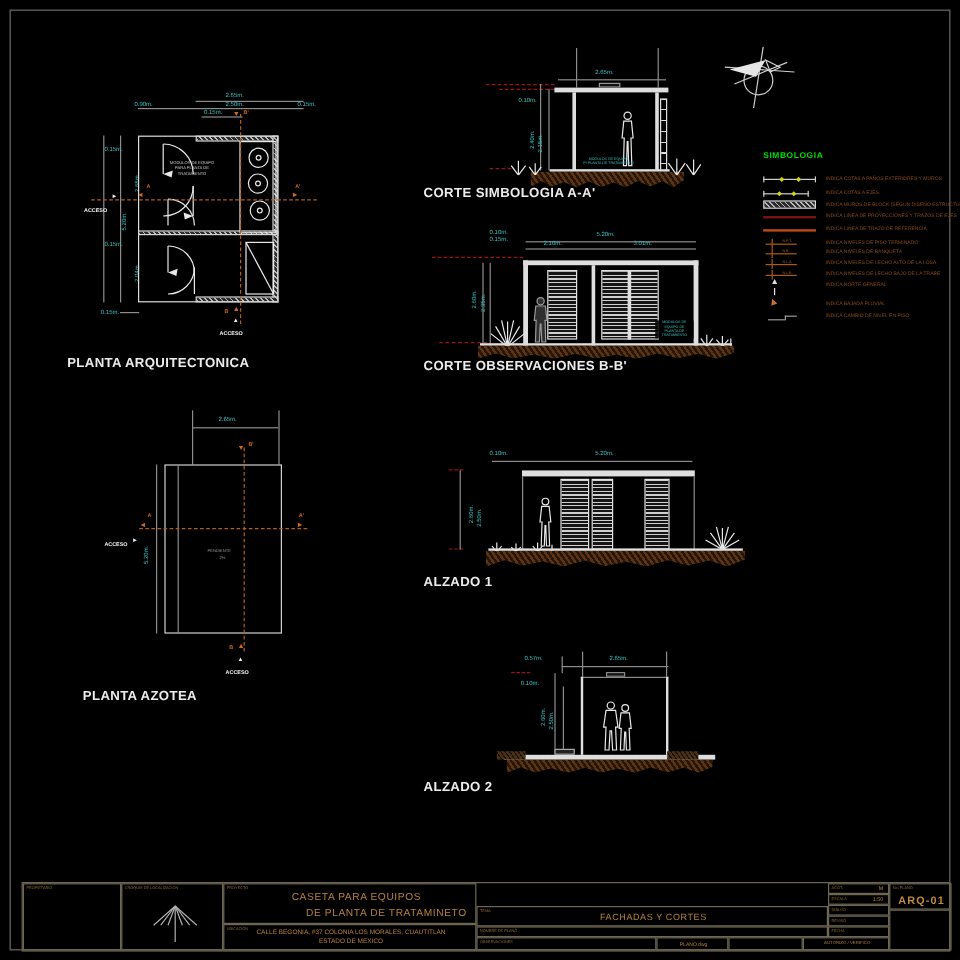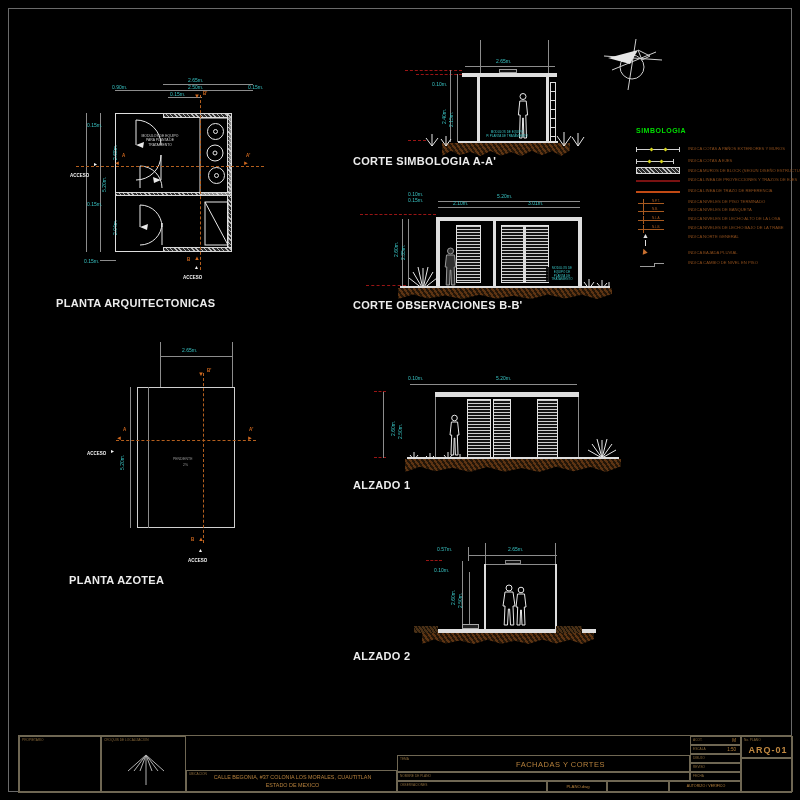--- a/index.html
+++ b/index.html
@@ -116,21 +116,21 @@
     <span class="t wmark" style="left:53px;top:102px;">►</span>
     <span class="t acc" style="left:30px;top:114px;">ACCESO</span>
     <span class="t wmark" style="left:154px;top:205px;">▲</span>
     <span class="t acc" style="left:143px;top:216px;">ACCESO</span>
 
     <div class="t wnote" style="left:98px;top:74px;width:44px;white-space:normal;">
       <div>MODULOS DE EQUIPO</div>
         <div>PARA PLANTA DE</div>
         <div>TRATAMIENTO</div>
     </div>
-    <span class="t vtitle" style="left:16px;top:238px;">PLANTA ARQUITECTONICAS</span>
+    <span class="t vtitle" style="left:16px;top:238px;">PLANTA ARQUITECTONICA</span>
   </div>
 
   <div class="v" style="left:350px;top:40px;width:260px;height:140px;">
     <div class="gl" style="left:130px;top:0;width:1px;height:33px;"></div>
     <div class="gl" style="left:198px;top:0;width:1px;height:33px;"></div>
     <div class="gl" style="left:115px;top:26px;width:90px;height:1px;"></div>
     <span class="t dim" style="left:146px;top:19px;">2.65m.</span>
     <div class="red-h" style="left:55px;top:30px;width:57px;"></div>
     <div class="red-h" style="left:66px;top:34px;width:46px;"></div>
     <div class="gl" style="left:100px;top:30px;width:1px;height:72px;"></div>
@@ -391,31 +391,36 @@
           <polyline points="4,22 22,6 40,22"></polyline>
           <line x1="22" y1="6" x2="10" y2="22"></line>
             <line x1="22" y1="6" x2="16" y2="22"></line>
           <line x1="22" y1="6" x2="28" y2="22"></line>
             <line x1="22" y1="6" x2="34" y2="22"></line>
           <line x1="22" y1="6" x2="22" y2="36"></line>
         </g>
       </svg>
     </div>
 
+    <div class="cell" style="left:167px;top:0;width:211px;height:34px;">
+      <span class="tb-label" style="left:2px;top:2px;">PROYECTO</span>
+      <div class="tb-text abs" style="left:30px;top:6px;width:160px;font-size:8.5px;letter-spacing:.5px;text-align:center;">CASETA PARA EQUIPOS</div>
+      <div class="tb-text abs" style="left:55px;top:19px;width:160px;font-size:8.5px;letter-spacing:.5px;text-align:center;">DE PLANTA DE TRATAMINETO</div>
+    </div>
 
     <div class="cell" style="left:167px;top:34px;width:211px;height:22px;">
       <span class="tb-label" style="left:2px;top:2px;">UBICACION</span>
       <div class="tb-text abs" style="left:8px;top:4px;width:195px;font-size:5.4px;text-align:center;">CALLE BEGONIA, #37 COLONIA LOS MORALES, CUAUTITLAN</div>
       <div class="tb-text abs" style="left:8px;top:12px;width:195px;font-size:5.4px;text-align:center;">ESTADO DE MEXICO</div>
     </div>
 
 
     <div class="cell" style="left:378px;top:19px;width:293px;height:17px;">
       <span class="tb-label" style="left:2px;top:2px;">TEMA</span>
-      <div class="tb-text abs" style="left:0;top:5px;width:293px;font-size:7.5px;letter-spacing:.5px;text-align:center;padding-left:16px;">FACHADAS Y CORTES</div>
+      <div class="tb-text abs" style="left:0;top:5px;width:293px;font-size:7.5px;letter-spacing:.5px;text-align:center;">FACHADAS Y CORTES</div>
     </div>
 
     <div class="cell" style="left:378px;top:36px;width:293px;height:9px;">
       <span class="tb-label" style="left:2px;top:2px;">NOMBRE DE PLANO</span>
     </div>
 
     <div class="cell" style="left:378px;top:45px;width:150px;height:11px;">
       <span class="tb-label" style="left:2px;top:2px;">OBSERVACIONES</span>
     </div>
     <div class="cell" style="left:528px;top:45px;width:60px;height:11px;">

